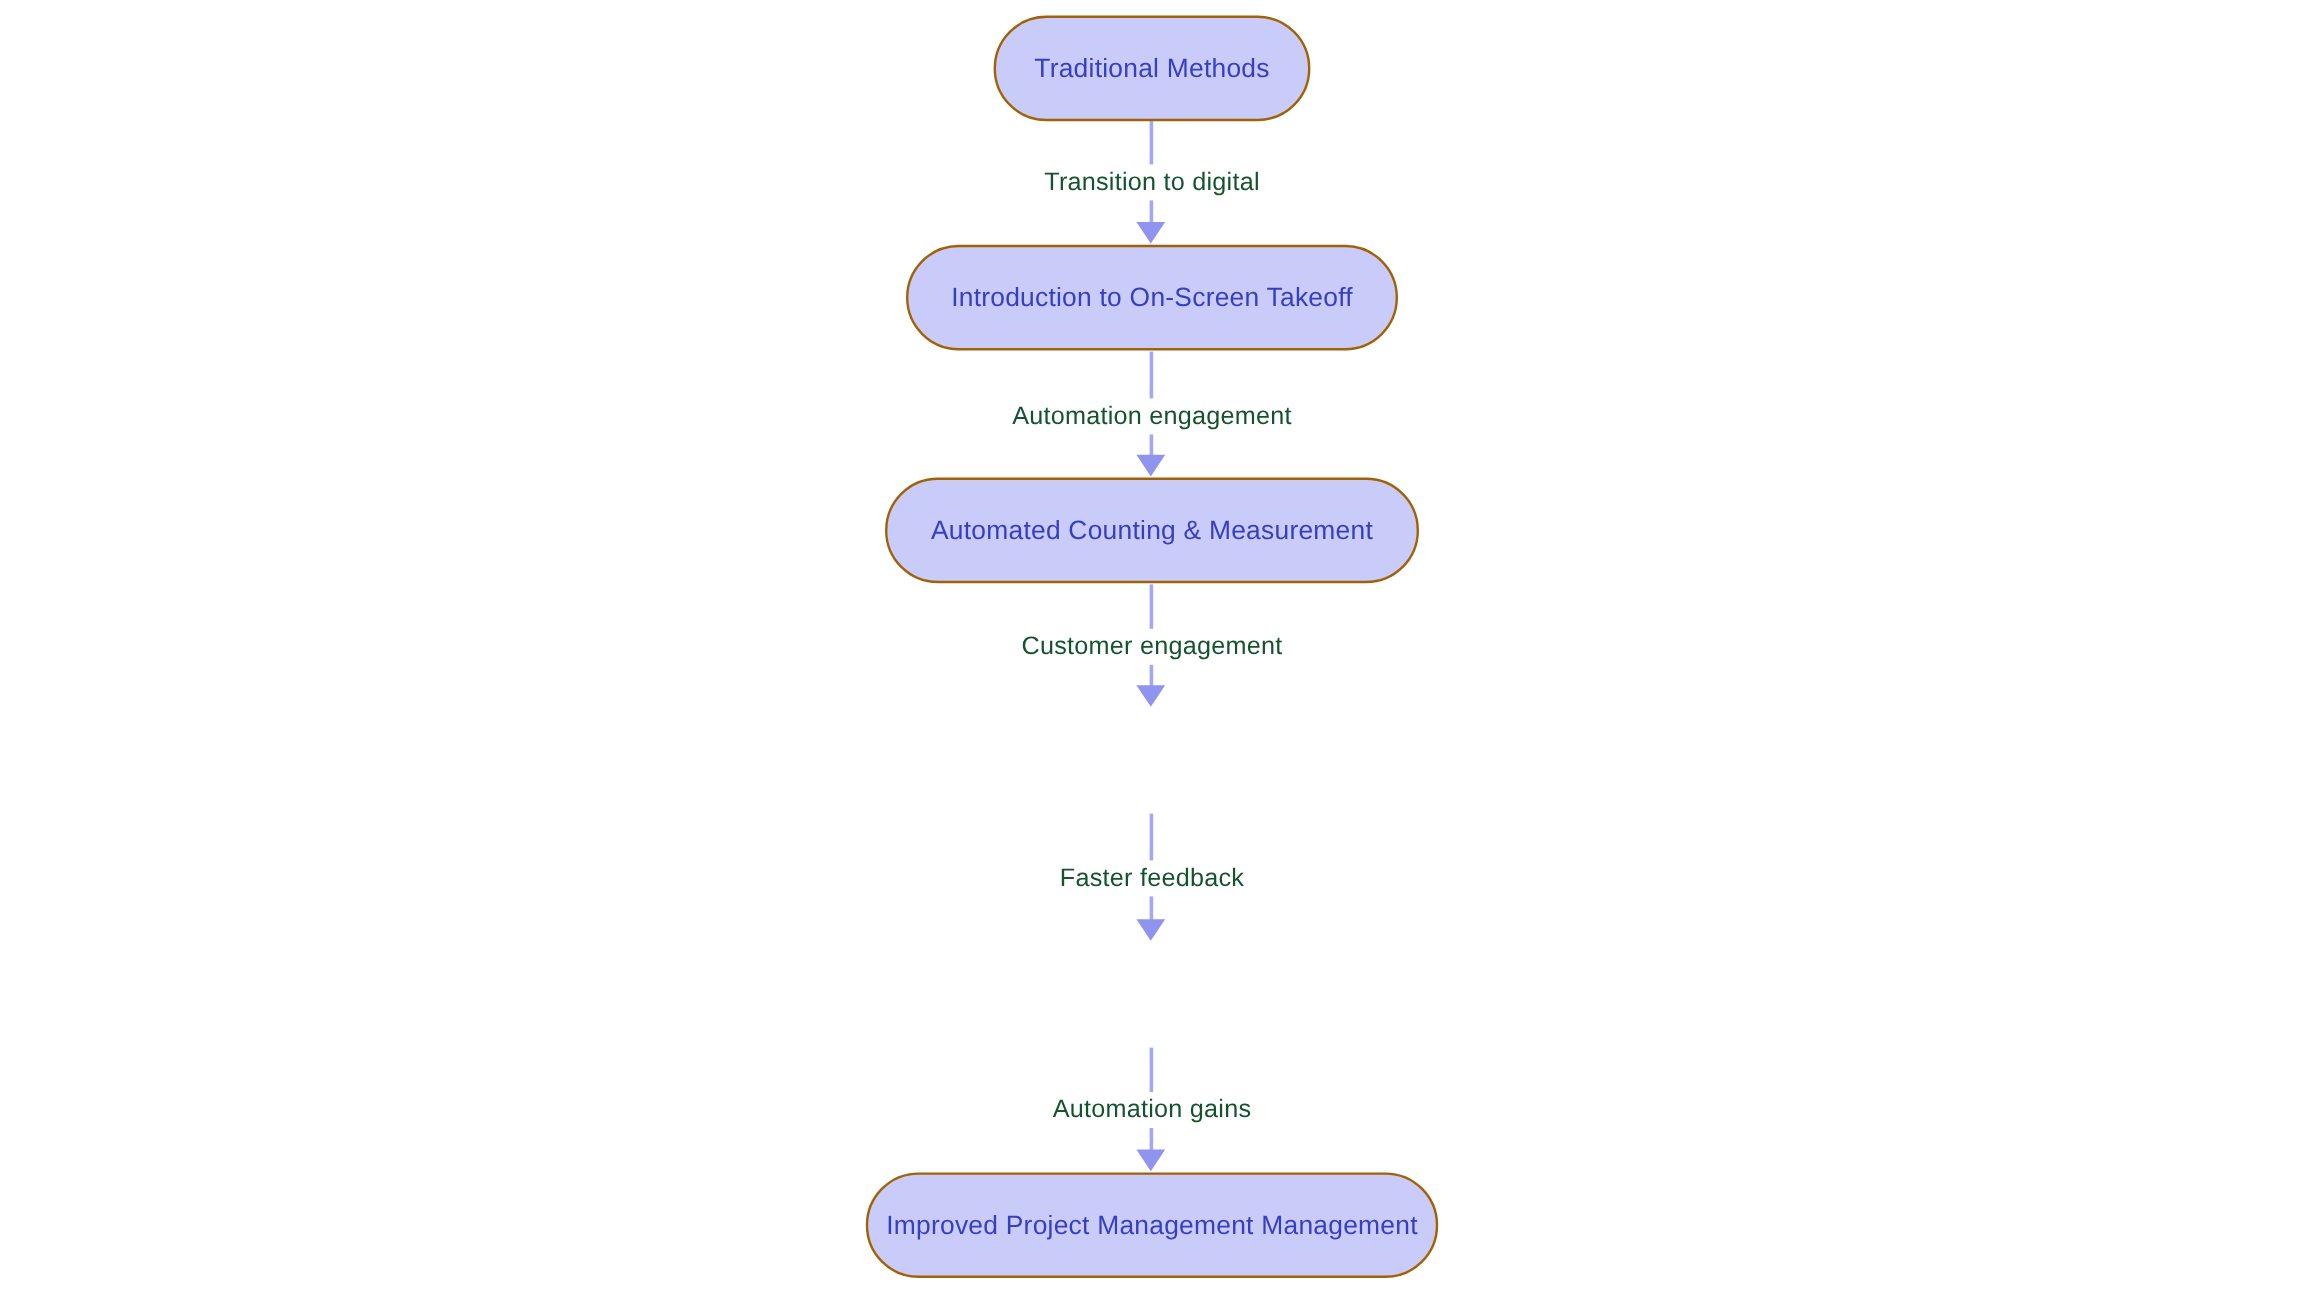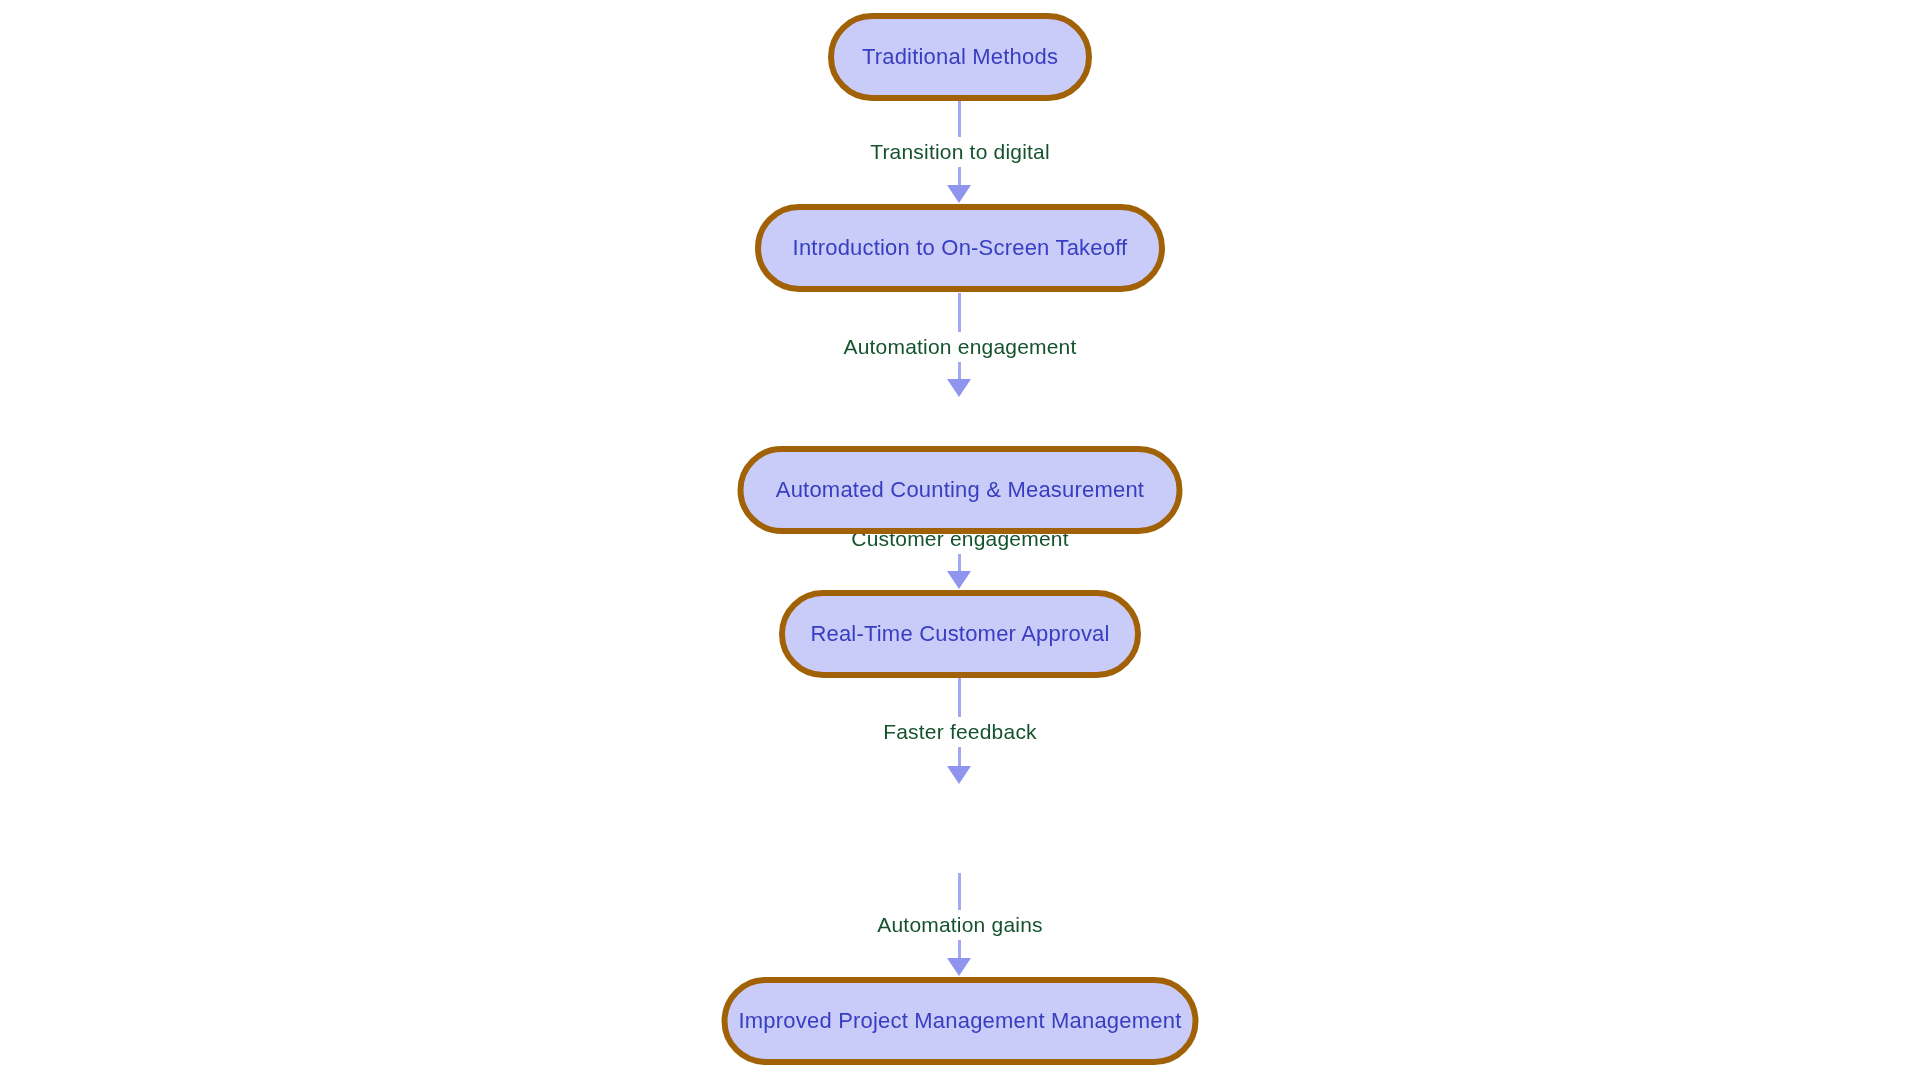--- a/index.html
+++ b/index.html
@@ -16,33 +16,33 @@
     overflow: hidden;
   }
   .node {
     position: absolute;
     left: 960px;
     transform: translateX(-50%);
     height: 88px;
     box-sizing: border-box;
     border-radius: 44px;
     background: #c9cbf8;
-    border: 6px solid #a16207;
+    border: 2px solid #a16207;
     color: #383ec0;
     font-size: 22px;
     font-weight: 500;
     letter-spacing: 0.2px;
     display: flex;
     align-items: center;
     justify-content: center;
     white-space: nowrap;
   }
   .n1 { top: 13px;  width: 264px; }
   .n2 { top: 204px; width: 410px; }
-  .n3 { top: 398px; width: 445px; margin-top: 48px; }
+  .n3 { top: 398px; width: 445px; }
   .n4 { top: 590px; width: 362px; }
   .n5 { top: 785px; width: 355px; }
   .n6 { top: 977px; width: 477px; }
 
   .edge-line {
     position: absolute;
     left: 958px;
     width: 3px;
     background: #a3a8f4;
   }
@@ -112,20 +112,17 @@
 
   <div class="node n1">
     <span>Traditional Methods</span>
   </div>
   <div class="node n2">
     <span>Introduction to On-Screen Takeoff</span>
   </div>
   <div class="node n3">
     <span>Automated Counting &amp; Measurement</span>
   </div>
-  <div class="node n4">
-    <span>Real-Time Customer Approval</span>
-  </div>
   <div class="node n6">
     <span>Improved Project Management Management</span>
   </div>
 
 </div>
 
 </body></html>

